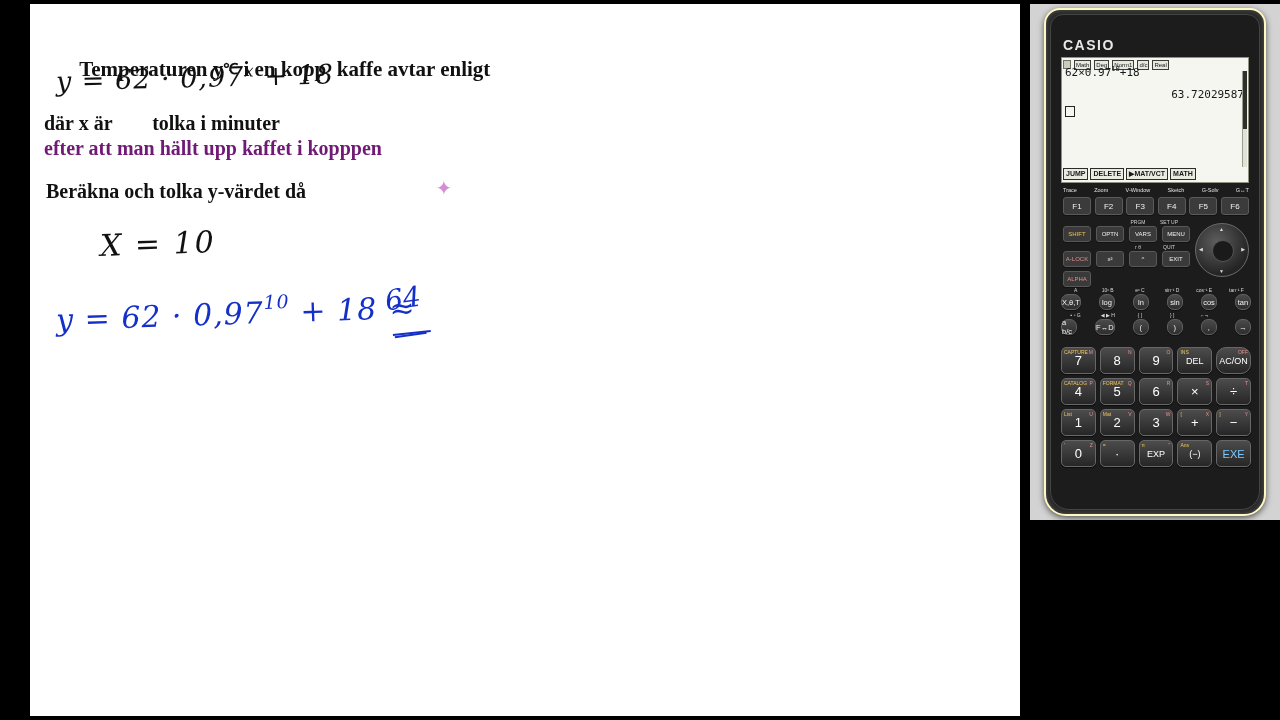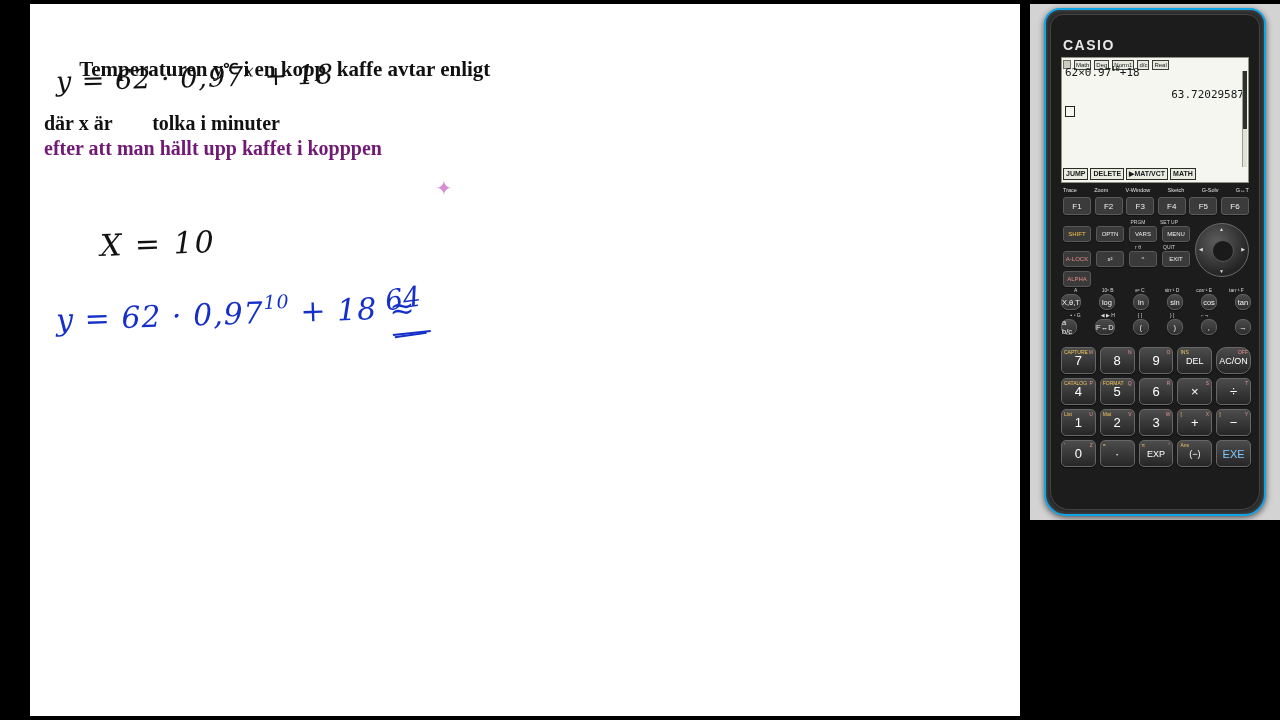--- a/index.html
+++ b/index.html
@@ -165,21 +165,21 @@
   }
 
   
   .calc {
     position: absolute;
     left: 1044px; top: 8px;
     width: 222px; height: 508px;
     background: #2a2a2a;
     border-radius: 16px 16px 22px 22px;
     box-shadow: 0 0 4px #555 inset, 0 2px 6px rgba(0,0,0,.6);
-    border: 2px solid #0ea5e9;
+    border: 2px solid #fef9c3;
     box-sizing: border-box;
   }
   .calc-inner {
     position: absolute;
     left: 4px; top: 4px;
     width: 210px; height: 496px;
     background: #1c1c1c;
     border-radius: 13px 13px 19px 19px;
     border: 1px solid #444;
     box-sizing: border-box;
@@ -468,20 +468,21 @@
     <div class="line1">
       <span>Temperaturen y</span><span class="deg">℃</span><span> i en kopp  kaffe avtar enligt</span>
     </div>
 
     <div class="eq1 hand">
       <span>y = 62 · 0,97</span><span class="sup">x</span><span> + 18</span>
     </div>
 
     <div class="line3">där x är        tolka i minuter</div>
     <div class="line4">efter att man hällt upp kaffet i kopppen</div>
+    <div class="line5">Beräkna och tolka y-värdet då</div>
 
     <div class="cursor-star">✦</div>
 
     <div class="x10 hand">X = 10</div>
 
     <div class="eq2 hand-blue">
       <span>y = 62 · 0,97</span><span class="sup">10</span><span> + 18</span><span class="approx">≈</span>
     </div>
     <div class="ans64 hand-blue">64</div>
     <div class="ans-underline"></div>

